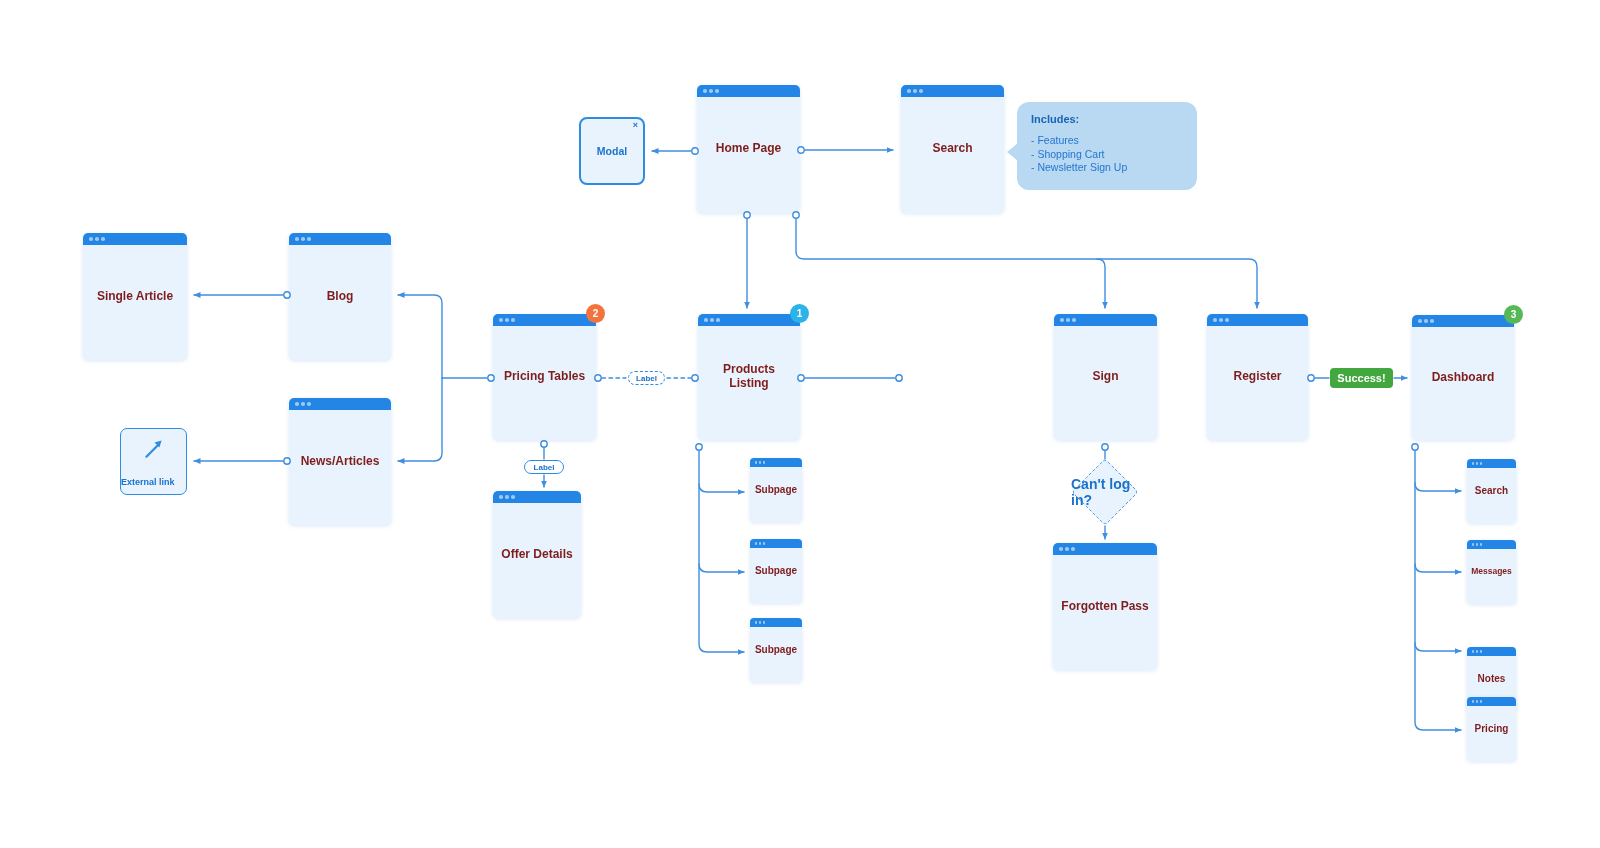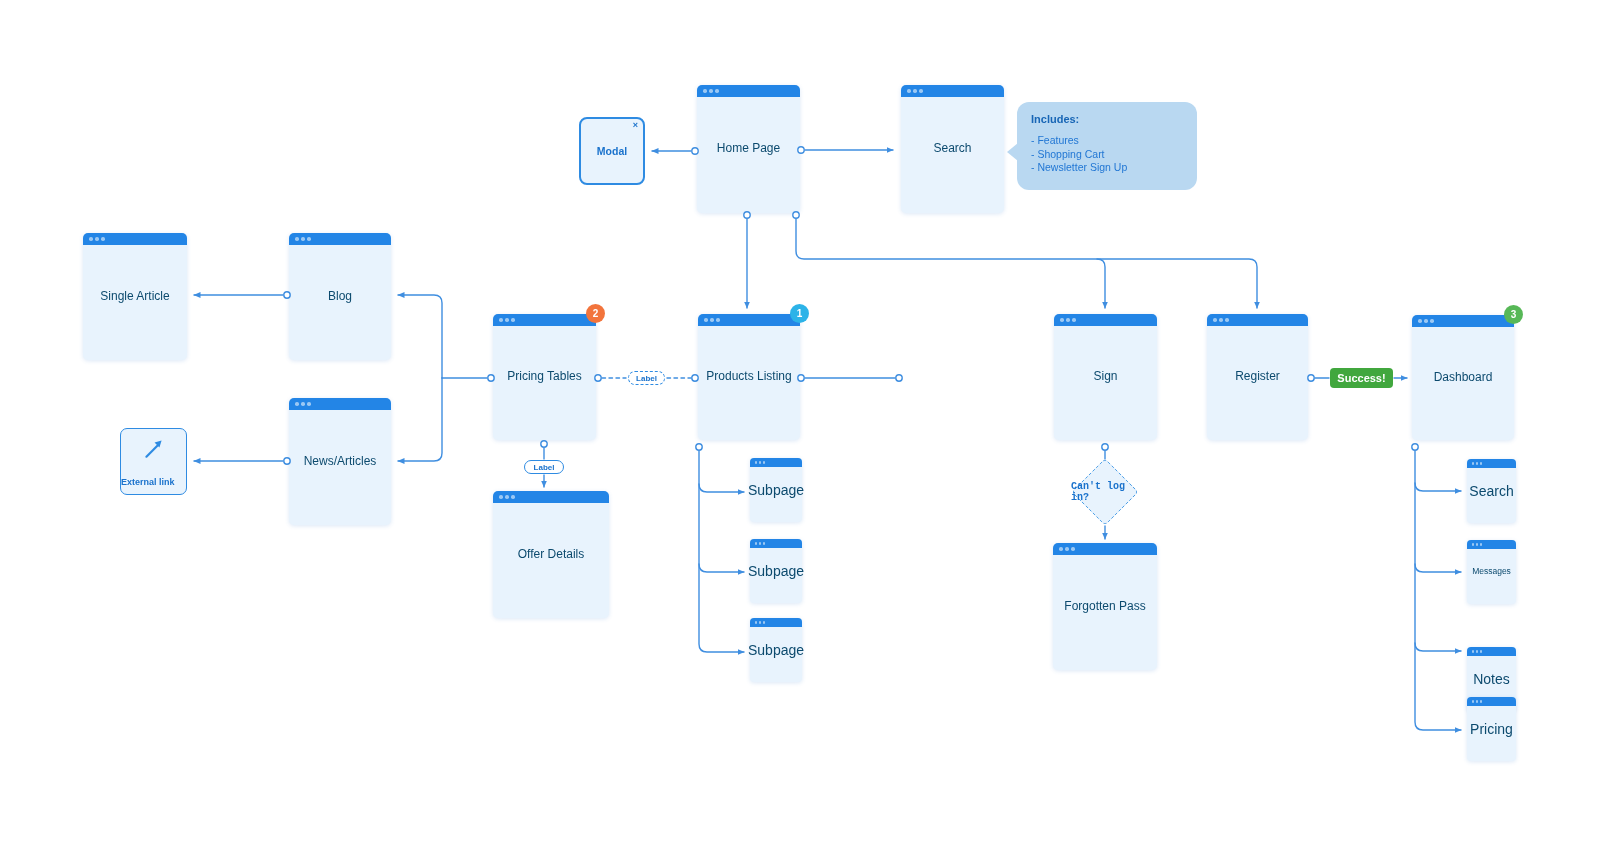--- a/index.html
+++ b/index.html
@@ -3,25 +3,25 @@
 <meta charset="utf-8">
 <style>
   html,body{margin:0;padding:0;background:#ffffff;font-family:"Liberation Sans",sans-serif;}
   #canvas{position:relative;width:1600px;height:848px;background:#ffffff;overflow:hidden;}
 
   
   .win{position:absolute;background:#e8f3fd;border-radius:5px;box-shadow:0 1px 4px rgba(60,130,210,0.18);}
   .win .bar{height:12px;background:#2385e6;border-radius:5px 5px 0 0;display:flex;align-items:center;padding-left:6px;gap:2.5px;}
   .win .bar i{width:3.5px;height:3.5px;border-radius:50%;background:rgba(255,255,255,0.55);display:block;}
   .win .lbl{position:absolute;inset:0;display:flex;align-items:center;justify-content:center;text-align:center;
-            color:#0c4a6e;font-weight:normal;font-size:12px;padding:0 4px;line-height:1.15;}
+            color:#7f1d1d;font-weight:bold;font-size:12px;padding:0 4px;line-height:1.15;}
   .win.sm .bar{height:9px;border-radius:4px 4px 0 0;padding-left:5px;gap:1.8px;}
   .win.sm{border-radius:4px;}
   .win.sm .bar i{width:2.3px;height:2.3px;}
-  .win.sm .lbl{font-size:14px;}
+  .win.sm .lbl{font-size:10px;}
 
   
   .badge{position:absolute;top:-10px;right:-9px;width:19px;height:19px;border-radius:50%;
          color:#fff;font-size:10px;font-weight:bold;display:flex;align-items:center;justify-content:center;z-index:6;}
 
   
   .modal-box{position:absolute;left:579px;top:117px;width:66px;height:68px;background:#e8f3fd;
              border:2px solid #2e8be2;border-radius:8px;box-sizing:border-box;}
   .modal-box .lbl{position:absolute;inset:0;display:flex;align-items:center;justify-content:center;
                   color:#1a72cc;font-weight:bold;font-size:10.5px;}
@@ -39,21 +39,21 @@
   .tt-tail{position:absolute;left:-10px;top:41px;width:0;height:0;
            border-top:9px solid transparent;border-bottom:9px solid transparent;border-right:11px solid #b9d8f1;}
   .tt-title{color:#1765b5;font-weight:bold;font-size:11px;margin-bottom:9px;}
   .tt-item{color:#2277d4;font-size:10.5px;line-height:13.5px;}
 
   
   .decision{position:absolute;left:1071px;top:458px;width:68px;height:68px;}
   .diamond-shape{position:absolute;inset:10px;transform:rotate(45deg);background:#e8f3fd;
                  border:1.6px dashed #2f8ee0;border-radius:5px;box-sizing:border-box;}
   .decision-lbl{position:absolute;inset:0;display:flex;align-items:center;justify-content:center;
-                color:#1a72cc;font-weight:bold;font-size:10px;font-family:Liberation Mono, monospace;}
+                color:#1a72cc;font-weight:bold;font-size:14px;}
 
   
   .pill{position:absolute;border:1px solid #2e8be2;border-radius:8px;background:#ffffff;color:#1a72cc;
         font-size:8px;font-weight:bold;display:flex;align-items:center;justify-content:center;z-index:6;box-sizing:border-box;}
   .pill.dashed{border-style:dashed;}
   .pill.success{background:#41a73e;border:none;color:#ffffff;font-size:11px;font-weight:bold;border-radius:4px;}
 
   
   .wires{position:absolute;left:0;top:0;z-index:5;pointer-events:none;}
 </style>
@@ -190,21 +190,21 @@
         <span style="display:flex;gap:2.5px">
           <i></i>
           <i></i>
           <i></i>
         </span>
       </div>
     <div class="lbl">Dashboard</div>
     <div class="badge" style="background:#57b857">3</div>
   </div>
 
-  <div class="win" style="left:493px;top:491px;width:116px;height:127px">
+  <div class="win" style="left:493px;top:491px;width:88px;height:127px">
     <div class="bar">
         <span style="display:flex;gap:2.5px">
           <i></i>
           <i></i>
           <i></i>
         </span>
       </div>
     <div class="lbl">Offer Details</div>
   </div>
 

